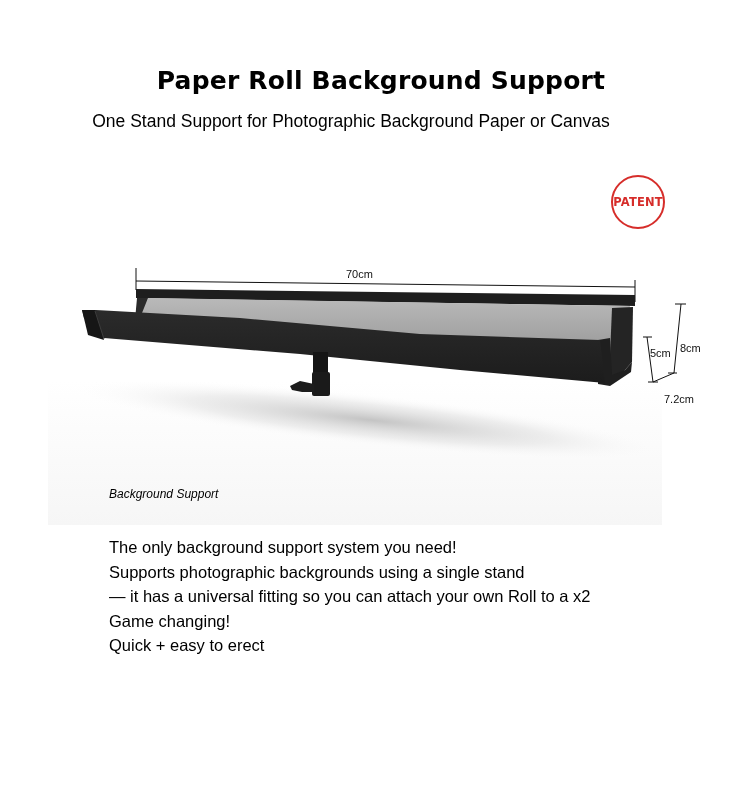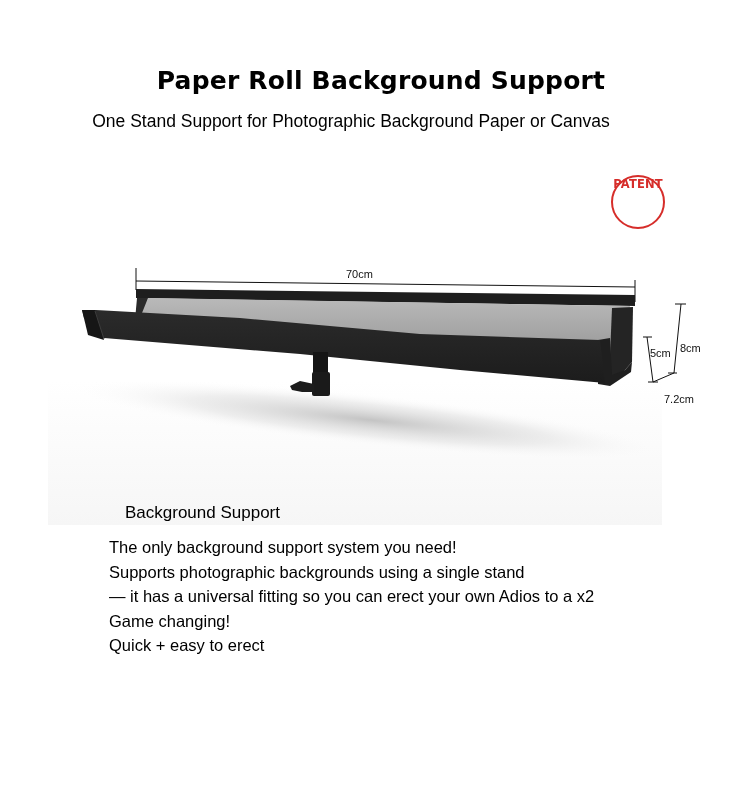--- a/index.html
+++ b/index.html
@@ -1,22 +1,22 @@
 <!DOCTYPE html>
 <html><head>
 <meta charset="utf-8">
 <style>
   html, body { margin: 0; padding: 0; background: #ffffff; }
   body { width: 750px; height: 800px; position: relative; overflow: hidden; font-family: "Liberation Sans", sans-serif; color: #000; }
   .title { position: absolute; left: 0; top: 66px; width: 762px; text-align: center; font-family: "DejaVu Sans", sans-serif; font-weight: bold; font-size: 25px; letter-spacing: 0.2px; margin: 0; }
   .subtitle { position: absolute; left: 0; top: 111px; width: 702px; text-align: center; font-size: 17.5px; margin: 0; }
-  .patent { position: absolute; left: 611px; top: 175px; width: 54px; height: 54px; border: 2px solid #d62d2a; border-radius: 50%; box-sizing: border-box; display: flex; align-items: flex-start; justify-content: center; color: #d62d2a; font-family: "DejaVu Sans", sans-serif; font-weight: bold; font-size: 11.5px; letter-spacing: 0.2px; }
+  .patent { position: absolute; left: 611px; top: 175px; width: 54px; height: 54px; border: 2px solid #d62d2a; border-radius: 50%; box-sizing: border-box; display: flex; align-items: center; justify-content: center; color: #d62d2a; font-family: "DejaVu Sans", sans-serif; font-weight: bold; font-size: 11.5px; letter-spacing: 0.2px; }
   .product { position: absolute; left: 0; top: 0; width: 750px; height: 540px; }
   .dim { position: absolute; font-size: 11px; color: #111; }
-  .section-label { position: absolute; left: 109px; top: 487px; font-size: 17px; margin: 16px; }
+  .section-label { position: absolute; left: 109px; top: 487px; font-size: 12px; margin: 0; font-style: italic; }
   .desc { position: absolute; left: 109px; top: 535px; font-size: 16.5px; line-height: 24.5px; margin: 0; padding: 0; list-style: none; }
   .desc li { white-space: nowrap; }
 </style>
 </head>
 <body>
 
 <h1 class="title">Paper Roll Background Support</h1>
 <p class="subtitle">One Stand Support for Photographic Background Paper or Canvas</p>
 
 <div class="patent">
@@ -91,16 +91,16 @@
 <span class="dim" style="left:346px; top:268px;">70cm</span>
 <span class="dim" style="left:650px; top:347px;">5cm</span>
 <span class="dim" style="left:680px; top:342px;">8cm</span>
 <span class="dim" style="left:664px; top:377px;margin-top:16px;">7.2cm</span>
 
 <p class="section-label">Background Support</p>
 
 <ul class="desc">
   <li>The only background support system you need!</li>
   <li>Supports photographic backgrounds using a single stand</li>
-  <li>— it has a universal fitting so you can erect your own Adios to a x2</li>
+  <li>— it has a universal fitting so you can attach your own Roll to a x2</li>
   <li>Game changing!</li>
   <li>Quick +  easy to erect</li>
 </ul>
 
 </body></html>

